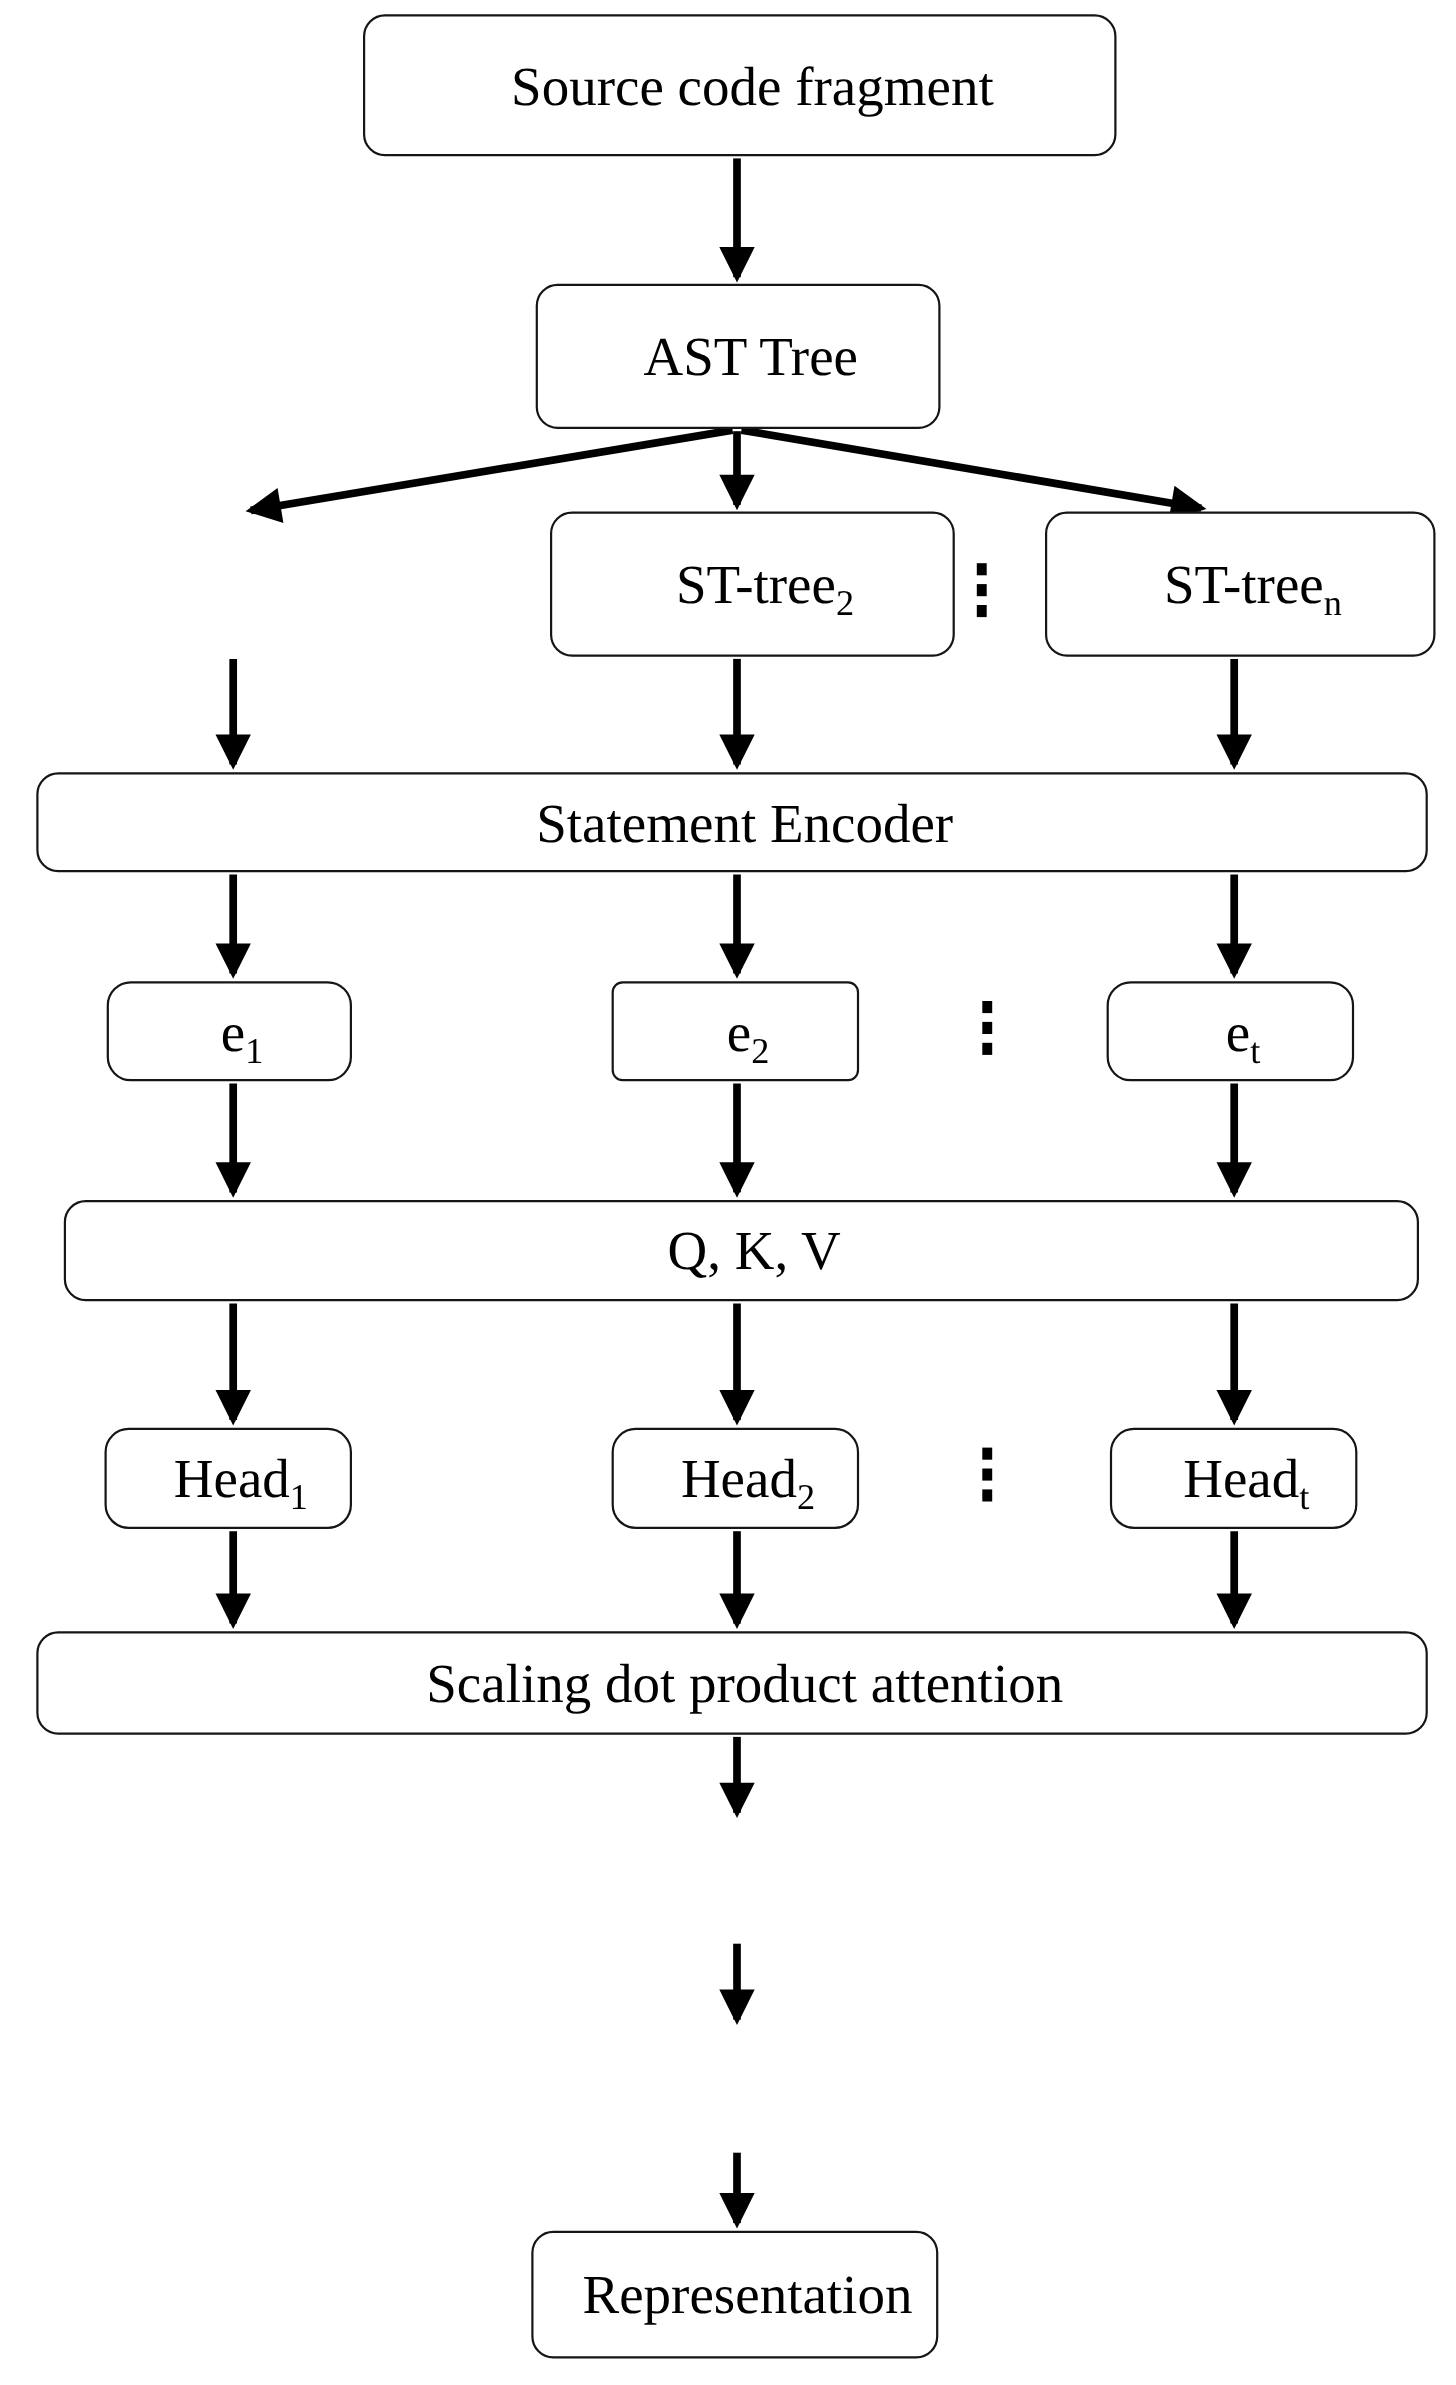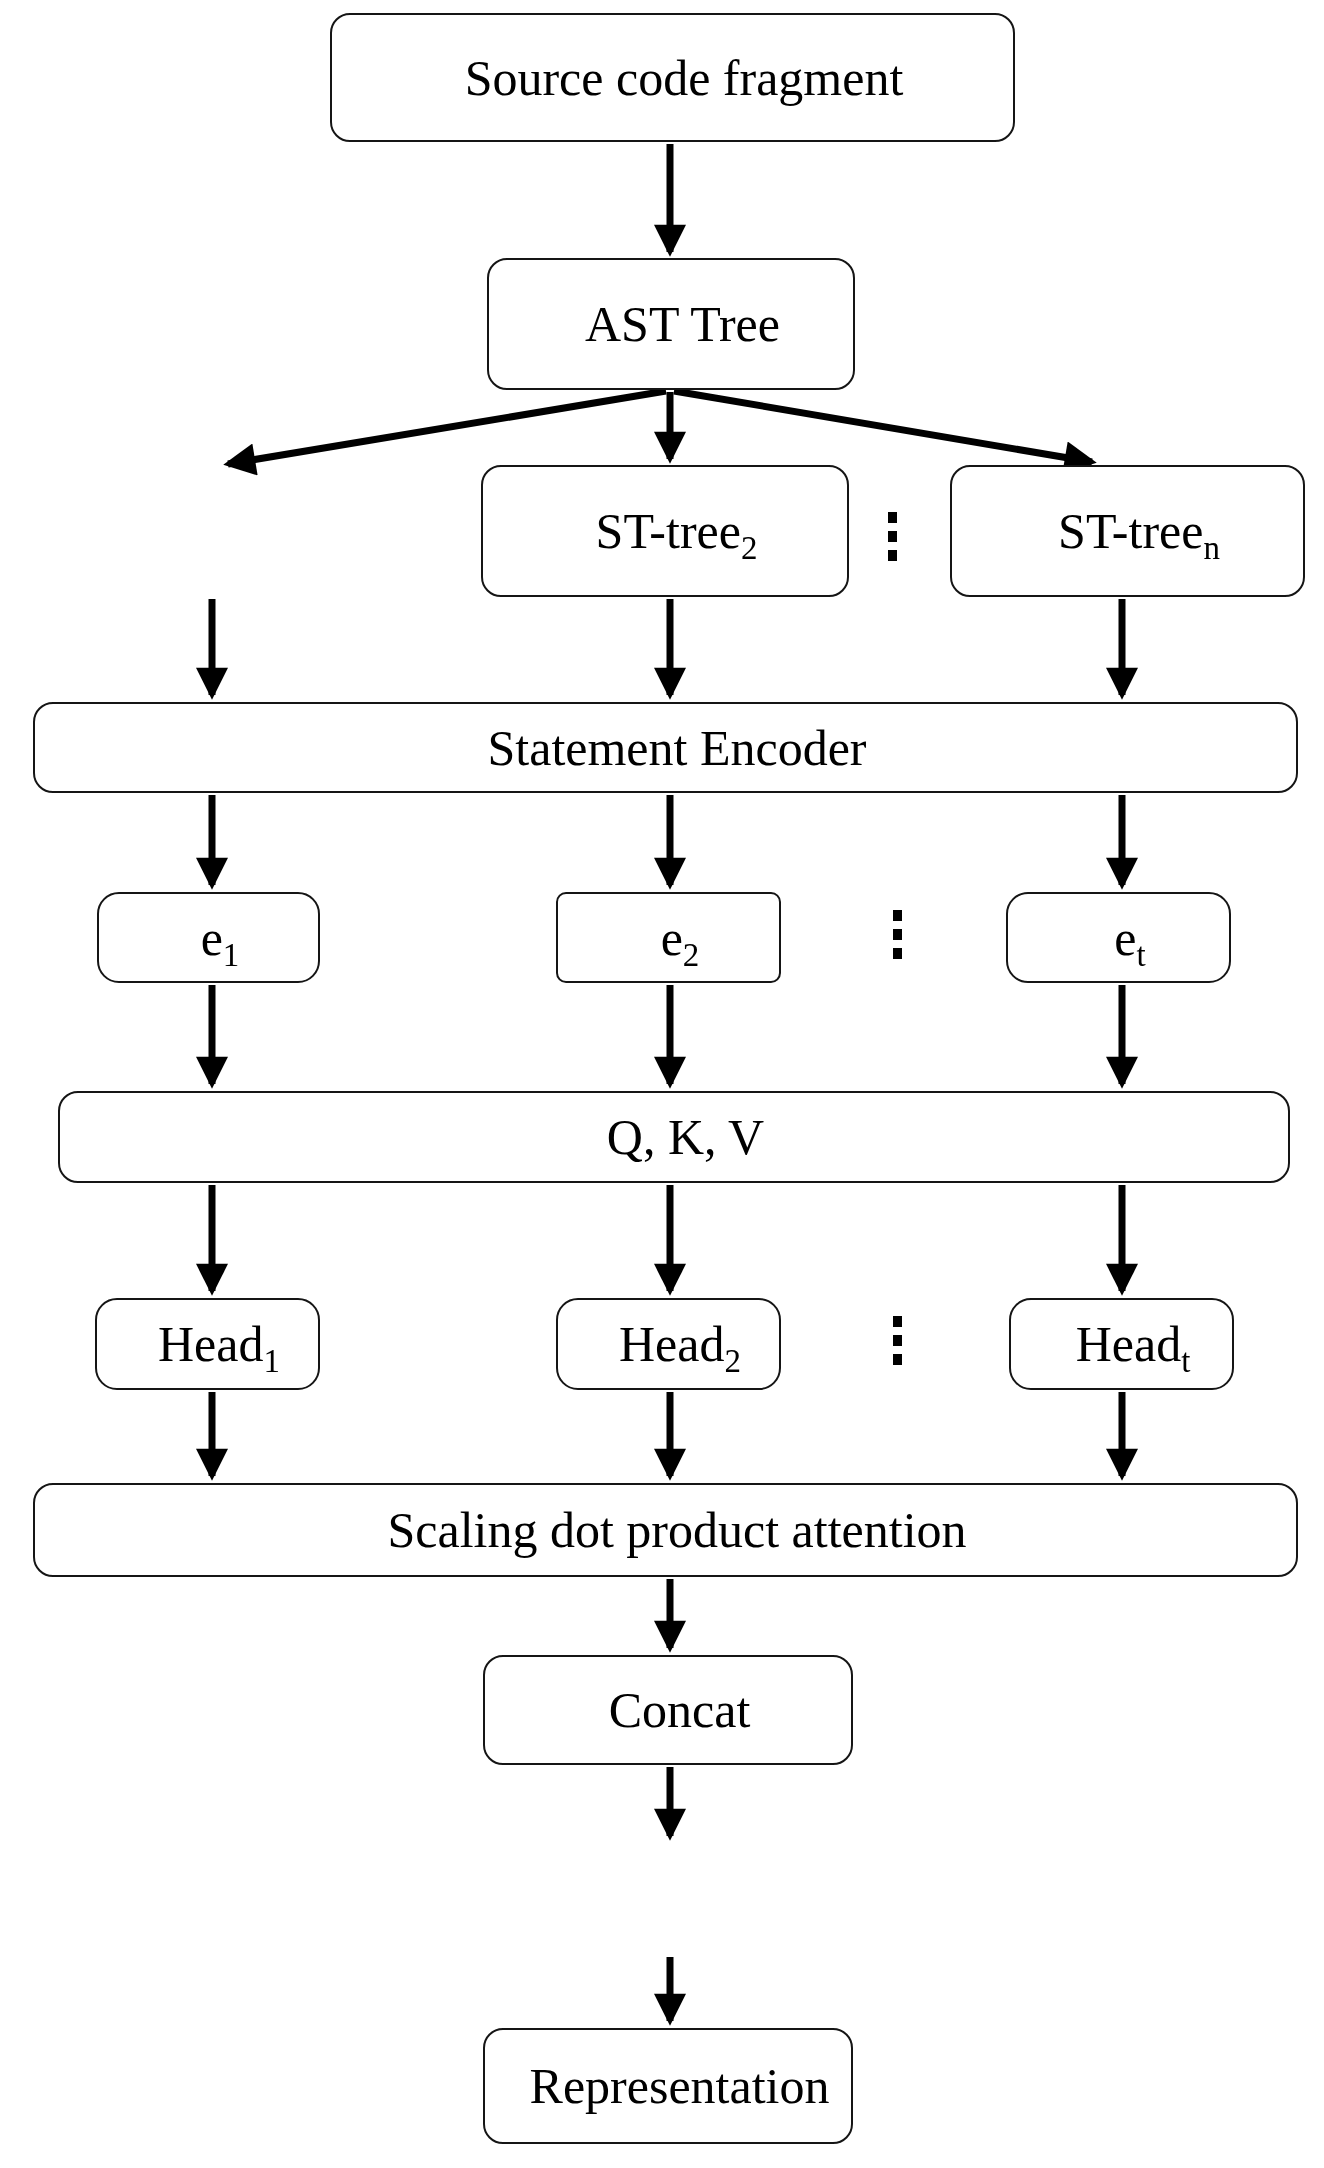--- a/index.html
+++ b/index.html
@@ -55,21 +55,21 @@
   .dots i {
     display: block;
     width: 9px;
     height: 11px;
     background: #000;
   }
   
   .n-source          { left: 330px;  top: 13px;   width: 685px;  height: 129px; }
   .n-ast             { left: 487px;  top: 258px;  width: 368px;  height: 132px; }
   .n-st1             { left: 18px;   top: 465px;  width: 370px;  height: 132px; }
-  .n-st2             { left: 481px;  top: 465px;  width: 368px;  height: 132px; }
+  .n-st2             { left: 500px;  top: 465px;  width: 368px;  height: 132px; }
   .n-stn             { left: 950px;  top: 465px;  width: 355px;  height: 132px; }
   .n-encoder         { left: 33px;   top: 702px;  width: 1265px; height: 91px;  }
   .n-e1              { left: 97px;   top: 892px;  width: 223px;  height: 91px;  border-radius: 22px; }
   .n-e2              { left: 556px;  top: 892px;  width: 225px;  height: 91px;  border-radius: 10px; }
   .n-et              { left: 1006px; top: 892px;  width: 225px;  height: 91px;  border-radius: 22px; }
   .n-qkv             { left: 58px;   top: 1091px; width: 1232px; height: 92px;  }
   .n-head1           { left: 95px;   top: 1298px; width: 225px;  height: 92px;  border-radius: 22px; }
   .n-head2           { left: 556px;  top: 1298px; width: 225px;  height: 92px;  border-radius: 22px; }
   .n-headt           { left: 1009px; top: 1298px; width: 225px;  height: 92px;  border-radius: 22px; }
   .n-attention       { left: 33px;   top: 1483px; width: 1265px; height: 94px;  }
@@ -181,22 +181,19 @@
     </div>
 
   <div class="node n-headt">
     <span class="lbl"><span>Head</span><sub>t</sub></span>
   </div>
 
   <div class="node n-attention">
     <span class="lbl">Scaling dot product attention</span>
   </div>
 
-  <div class="node n-concat">
-    <span class="lbl">Concat</span>
-  </div>
 
 
   <div class="node n-representation">
     <span class="lbl">Representation</span>
   </div>
 
 </div>
 
 </body></html>

